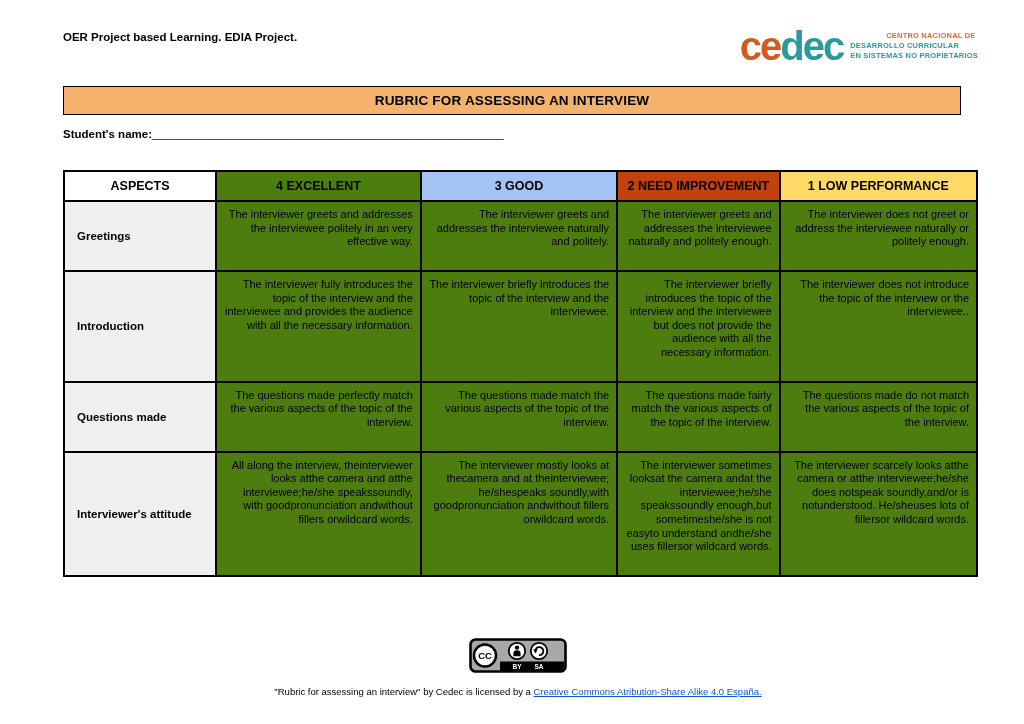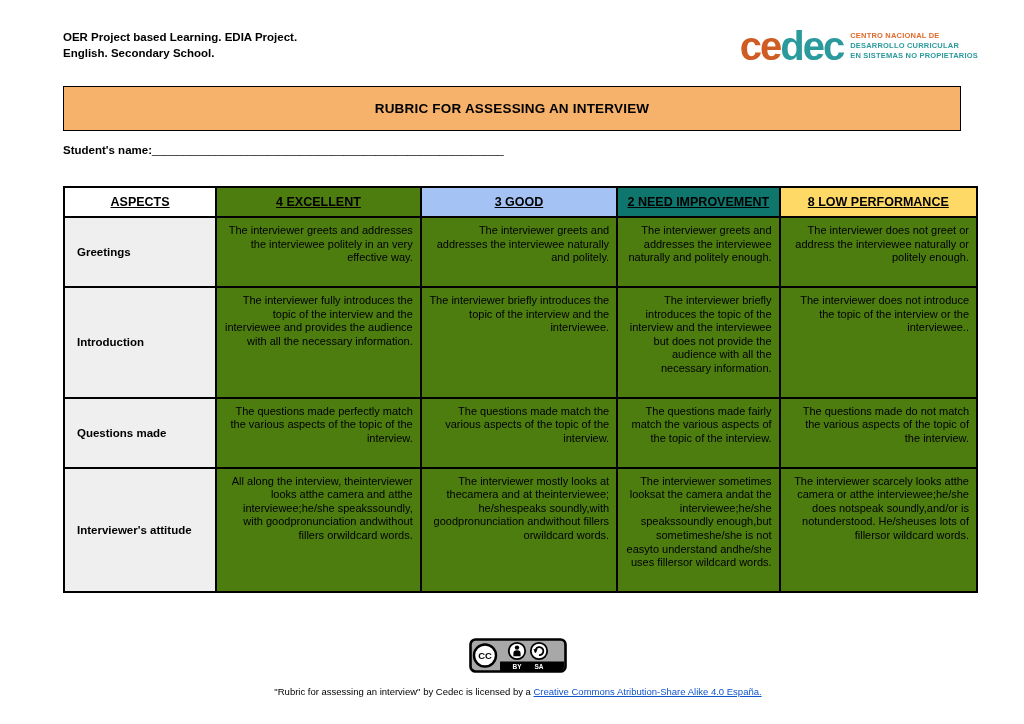--- a/index.html
+++ b/index.html
@@ -8,40 +8,40 @@
   .page { width:1024px; height:724px; padding:30px 46px 0 63px; position:relative; }
 
   
   .top-header { display:flex; justify-content:space-between; align-items:flex-start; height:42px; }
   .project-info { font-size:11.5px; font-weight:bold; line-height:1.35; letter-spacing:0; }
   .logo-wrap { display:flex; align-items:center; gap:7px; margin-top:-4px; }
   .logo-text { font-size:40px; font-weight:bold; letter-spacing:-2px; line-height:1; }
   .logo-ce { color:#cf5c23; }
   .logo-dec { color:#2b9a9d; }
   .logo-tagline { font-size:7.5px; font-weight:bold; line-height:1.3; letter-spacing:0.2px; }
-  .tag-orange { color:#e06a2b; }
+  .tag-orange { color:#e06a2b;margin-left:36px; }
   .tag-teal { color:#2b9a9d; }
 
   
-  .banner { margin-top:14px; width:898px; height:45px; background:#f6b26b;
+  .banner { margin-top:14px; width:898px; height:29px; background:#f6b26b;
     border:1.5px solid #000; display:flex; align-items:center; justify-content:center; }
   .banner span { font-size:13.5px; font-weight:bold; letter-spacing:0.2px; }
 
   
   .student-line { margin-top:13px; font-size:11.5px; font-weight:bold; }
   .student-line .blank { font-weight:normal; letter-spacing:0; }
 
   
   table.rubric { margin-top:30px; width:915px; border-collapse:collapse; table-layout:fixed; }
   table.rubric th, table.rubric td { border:2px solid #000; }
-  table.rubric th { height:30px; font-size:12.5px; font-weight:bold; text-align:center; padding:2px 4px;text-decoration:underline; }
+  table.rubric th { height:30px; font-size:12.5px; font-weight:bold; text-align:center; padding:2px 4px; }
   th.col-aspects { background:#ffffff; width:148px; }
   th.col-excellent { background:#4d7c0f; width:199px; }
   th.col-good { background:#a4c2f4; width:191px; }
-  th.col-need { background:#0f766e; width:158px; }
+  th.col-need { background:#c2410c; width:158px; }
   th.col-low { background:#ffd966; width:192px; }
   td.aspect { background:#efefef; font-weight:bold; font-size:11.5px;
     vertical-align:middle; padding:4px 12px; }
   td.desc { background:#4d7c0f; font-size:11px; line-height:1.24;
     vertical-align:top; padding:6px 7px 21px 7px;text-align:right; }
   tr.r-greetings { height:56px; }
   tr.r-introduction { height:97px; }
   tr.r-questions { height:54px; }
   tr.r-attitude { height:113px; }
 
@@ -52,21 +52,20 @@
   .attribution a { color:#1155cc; text-decoration:underline; cursor:pointer; }
 </style>
 </head>
 <body>
 
 <div class="page">
 
   <div class="top-header">
     <div class="project-info">
       <div>OER Project based Learning. EDIA Project.</div>
-      <div>English. Secondary School.</div>
     </div>
     <div class="logo-wrap">
       <div class="logo-text"><span class="logo-ce">ce</span><span class="logo-dec">dec</span></div>
       <div class="logo-tagline">
         <div class="tag-orange">CENTRO NACIONAL DE</div>
         <div class="tag-teal">DESARROLLO CURRICULAR</div>
         <div class="tag-teal">EN SISTEMAS NO PROPIETARIOS</div>
       </div>
     </div>
   </div>
@@ -79,21 +78,21 @@
     <span>Student's name:</span><span class="blank">_______________________________________________________</span>
   </div>
 
   <table class="rubric">
     <thead>
       <tr>
         <th class="col-aspects">ASPECTS</th>
         <th class="col-excellent">4 EXCELLENT</th>
         <th class="col-good">3  GOOD</th>
         <th class="col-need">2 NEED IMPROVEMENT</th>
-        <th class="col-low">8 LOW PERFORMANCE</th>
+        <th class="col-low">1 LOW PERFORMANCE</th>
       </tr>
     </thead>
     <tbody>
       <tr class="r-greetings">
         <td class="aspect">Greetings</td>
         <td class="desc">The interviewer greets and addresses the interviewee politely in an very effective way.</td>
         <td class="desc">The interviewer greets and addresses the interviewee naturally and politely.</td>
         <td class="desc">The interviewer greets and addresses the interviewee naturally and politely enough.</td>
         <td class="desc">The interviewer does not greet or address the interviewee naturally or politely enough.</td>
       </tr>

